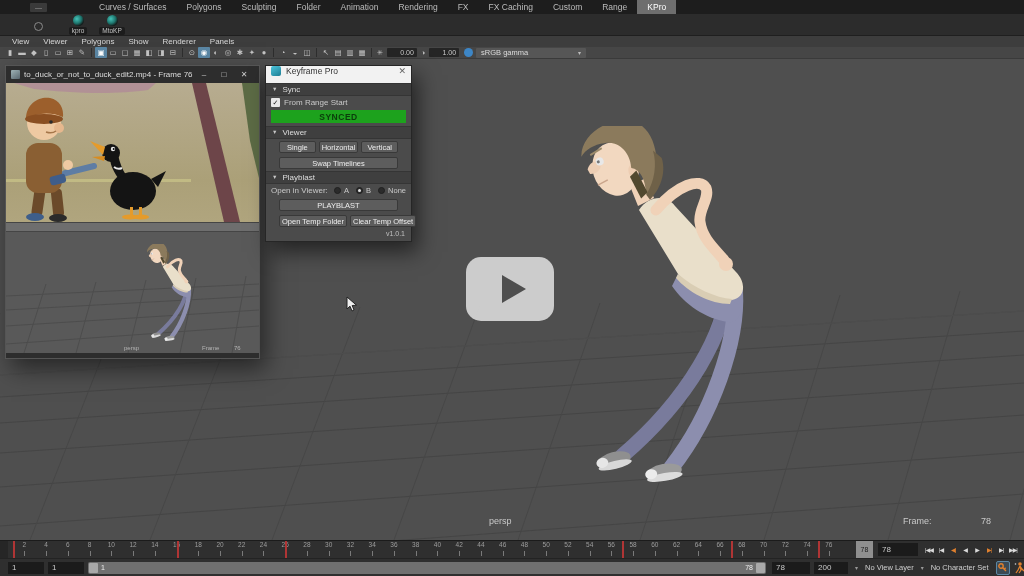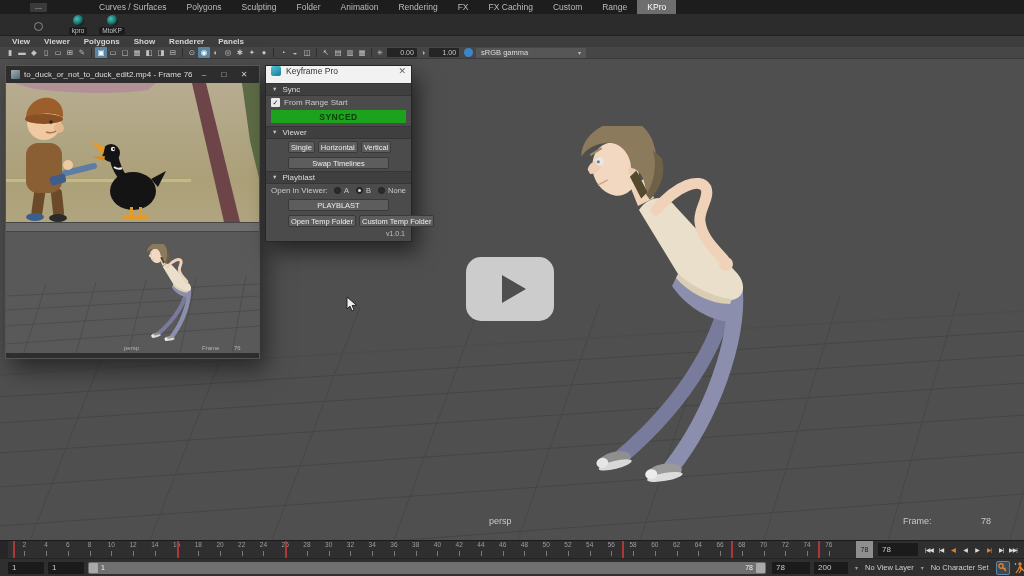--- a/index.html
+++ b/index.html
@@ -16,21 +16,21 @@
 
   
   .shelf{left:0;top:14px;width:1024px;height:22px;background:#2c2c2c;display:flex;align-items:flex-start;border-bottom:1px solid #1f1f1f;box-sizing:border-box;}
   .shelf-gear{width:7px;height:7px;border:1px solid #8a8a8a;border-radius:50%;margin:8px 0 0 34px;}
   .shelf-items{display:flex;margin-left:18px;padding-top:1px;}
   .shelf-item{width:34px;display:flex;flex-direction:column;align-items:center;cursor:pointer;}
   .shelf-icon{width:11px;height:11px;border-radius:50%;background:radial-gradient(circle at 35% 35%,#45c2b8 0%,#1e756d 45%,#15201f 70%,#0a0a0a 100%);}
   .shelf-label{margin-top:1px;background:#1c1c1c;color:#c0c0c0;font-size:6.5px;line-height:8px;padding:0 3px;border-radius:2px;white-space:nowrap;}
 
   
-  .panelmenu{left:0;top:36px;width:1024px;height:11px;background:#3d3d3d;display:flex;align-items:center;padding-left:5px;box-sizing:border-box;font-weight:bold;}
+  .panelmenu{left:0;top:36px;width:1024px;height:11px;background:#3d3d3d;display:flex;align-items:center;padding-left:5px;box-sizing:border-box;}
   .pm-item{font-size:8px;color:#d6d6d6;padding:0 7px;white-space:nowrap;}
 
   
   .icontoolbar{left:0;top:47px;width:1024px;height:12px;background:#464646;display:flex;align-items:center;padding-left:4px;box-sizing:border-box;border-bottom:1px solid #3a3a3a;}
   .tb-icon{width:12px;height:11px;display:flex;align-items:center;justify-content:center;font-size:7.5px;line-height:1;color:#c5c5c5;}
   .tb-icon.on{background:#5b87a5;color:#fff;border-radius:1px;}
   .tb-divider{width:1px;height:9px;background:#2e2e2e;margin:0 3px;}
   .tb-mini{font-size:7px;color:#c5c5c5;margin:0 2px;}
   .tb-field{width:27px;height:9px;background:#252525;color:#c9c9c9;font-size:7px;display:flex;align-items:center;justify-content:flex-end;padding-right:3px;margin:0 2px;border-radius:1px;}
   .cm-circle{width:9px;height:9px;border-radius:50%;background:#3d86c6;margin:0 3px;}
@@ -69,21 +69,21 @@
   .kfp-section{height:11px;background:#3f3f3f;display:flex;align-items:center;padding:0 6px;gap:5px;border-top:1px solid #353535;border-bottom:1px solid #353535;}
   .kfp-caret{color:#c9c9c9;font-size:5.5px;line-height:1;}
   .kfp-section-label{font-size:8px;color:#ddd;}
   .kfp-row{display:flex;align-items:center;padding:2px 5px;gap:4px;}
   .kfp-label{font-size:8px;color:#c9c9c9;white-space:nowrap;}
   .kfp-input{width:36px;height:11px;background:#252525;color:#ddd;font-size:8px;display:flex;align-items:center;padding-left:4px;border:1px solid #1c1c1c;}
   .kfp-btn{height:12px;background:#5d5d5d;color:#ececec;font-size:7.5px;display:flex;align-items:center;justify-content:center;border:1px solid #393939;border-radius:2px;padding:0 7px;white-space:nowrap;}
   .kfp-btn.flex1{flex:1;padding:0 2px;}
   .kfp-check{width:9px;height:9px;background:#e9e9e9;display:flex;align-items:center;justify-content:center;font-size:7px;color:#222;border-radius:1px;flex:none;}
   .kfp-synced{margin:1px 5px 3px;height:13px;background:#1da21d;color:#0b3d0b;font-weight:bold;font-size:8.5px;display:flex;align-items:center;justify-content:center;letter-spacing:.5px;}
-  .kfp-btnrow{display:flex;gap:3px;padding:2px 22px;}
+  .kfp-btnrow{display:flex;gap:3px;padding:2px 13px;}
   .kfp-radio{display:flex;align-items:center;gap:3px;font-size:7.5px;color:#c9c9c9;}
   .kfp-radio .dot{width:7px;height:7px;border-radius:50%;background:#2b2b2b;border:1px solid #1f1f1f;display:flex;align-items:center;justify-content:center;box-sizing:border-box;}
   .kfp-radio .dot-in{display:none;width:3px;height:3px;border-radius:50%;background:#e4e4e4;}
   .kfp-radio.on .dot-in{display:block;}
   .kfp-version{text-align:right;font-size:7px;color:#c0c0c0;padding:1px 6px 4px;}
 
   
   .timeline{left:0;top:540px;width:1024px;height:18px;background:#2f2f2f;border-top:1px solid #1b1b1b;display:flex;align-items:center;box-sizing:border-box;}
   .tl-leftstrip{width:8px;height:100%;background:#262626;flex:none;}
   .tl-track{position:relative;width:848px;height:100%;flex:none;}
@@ -370,21 +370,21 @@
             <i class="dot"></i>
             <span>None</span>
           </label>
         </span>
     </div>
     <div class="kfp-btnrow">
         <button class="kfp-btn flex1">PLAYBLAST</button>
       </div>
     <div class="kfp-btnrow">
       <button class="kfp-btn flex1">Open Temp Folder</button>
-      <button class="kfp-btn flex1">Custom Temp Folder</button>
+      <button class="kfp-btn flex1">Clear Temp Offset</button>
     </div>
     <div class="kfp-version">v1.0.1</div>
   </div>
 
   <div class="abs playbtn">
     <i class="playtri"></i>
   </div>
 
   <svg class="abs cursor" width="12" height="16" viewBox="0 0 12 16">
     <polygon points="1,1 1,13 4,10.2 6,15 8,14 6.2,9.5 10.5,9.2" fill="#eee" stroke="#222" stroke-width="1"></polygon>

